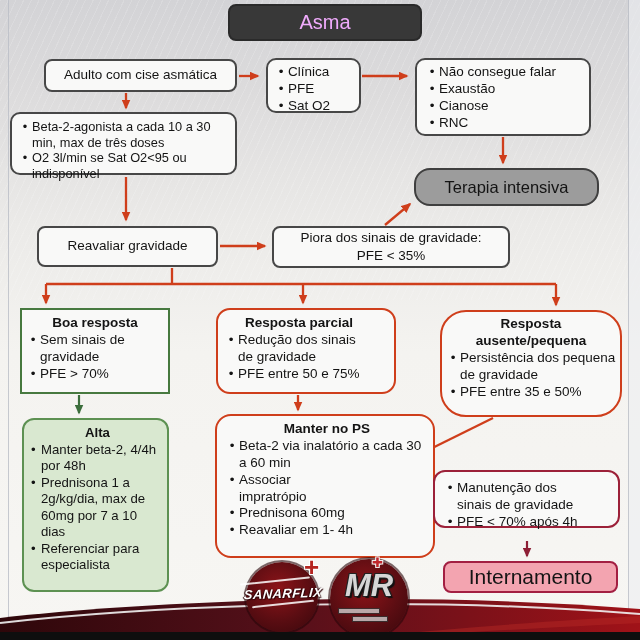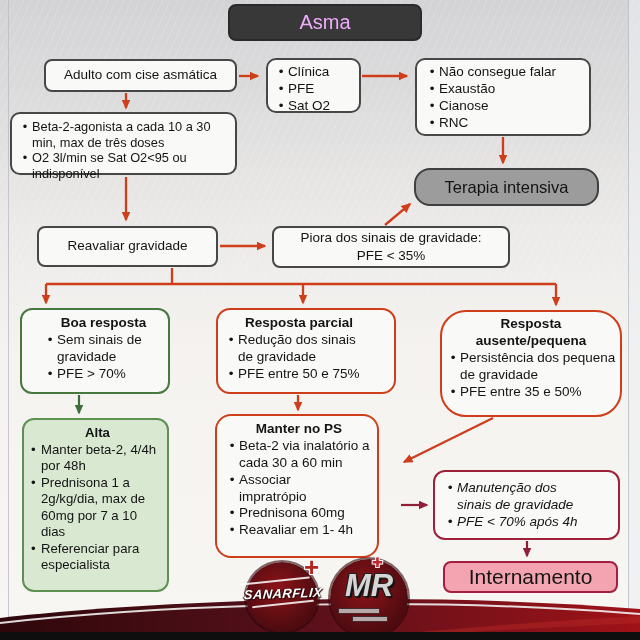--- a/index.html
+++ b/index.html
@@ -38,33 +38,33 @@
   #n-title{left:228px;top:4px;width:194px;height:37px;background:#383838;border:2px solid #2a2a2a;
     border-radius:8px;color:#f0abfc;font-size:20px;}
   #n-adulto{left:44px;top:59px;width:193px;height:33px;border-radius:8px;font-size:13.5px;}
   #n-aval{left:266px;top:58px;width:95px;height:55px;padding:4px 2px 2px 6px;font-size:13.5px;}
   #n-sinais{left:415px;top:58px;width:176px;height:78px;padding:4px 2px 2px 8px;font-size:13.5px;}
   #n-terapia{left:414px;top:168px;width:185px;height:38px;background:#9c9c9c;border-radius:16px;
     font-size:16.5px;border-color:#3f3f3f;}
   #n-beta2{left:10px;top:112px;width:227px;height:63px;padding:5px 4px 2px 6px;font-size:12.8px;line-height:1.22;}
   #n-reavaliar{left:37px;top:226px;width:181px;height:41px;border-radius:8px;font-size:13.5px;}
   #n-piora{left:272px;top:226px;width:238px;height:42px;border-radius:8px;font-size:13.5px;line-height:1.3;}
-  #n-boa{left:20px;top:308px;width:150px;height:86px;border:2px solid #47793f;border-radius:12px;
-    padding:5px 4px 2px 21px;font-size:13.5px;}
+  #n-boa{left:20px;top:308px;width:150px;height:86px;border:2px solid #47793f;border-radius:0;
+    padding:5px 4px 2px 4px;font-size:13.5px;}
   #n-parcial{left:216px;top:308px;width:180px;height:86px;border:2.5px solid #cf3e1b;border-radius:14px;
     padding:5px 20px 2px 6px;font-size:13.5px;}
   #n-ausente{left:440px;top:310px;width:182px;height:107px;border:2.5px solid #cf3e1b;border-radius:26px;
     padding:4px 4px 2px 4px;font-size:13.5px;}
   #n-alta{left:22px;top:418px;width:147px;height:174px;background:#d9e8d0;border:2px solid #5d9152;
     border-radius:12px;padding:5px 3px 2px 7px;font-size:13.2px;}
   #n-alta .bul::before{flex-basis:10px;width:10px;text-align:left;}
-  #n-manterps{left:215px;top:414px;width:164px;height:144px;border:2.5px solid #cf3e1b;border-radius:16px;
+  #n-manterps{left:215px;top:414px;width:220px;height:144px;border:2.5px solid #cf3e1b;border-radius:16px;
     padding:5px 4px 2px 8px;font-size:13.5px;}
-  #n-manut{left:433px;top:470px;width:187px;height:70px;border:2.5px solid #9c2139;border-radius:12px;
-    padding:8px 2px 2px 8px;font-size:13.5px;font-style:italic;}
+  #n-manut{left:433px;top:470px;width:187px;height:58px;border:2.5px solid #9c2139;border-radius:12px;
+    padding:8px 2px 2px 8px;font-size:13.5px;}
   #n-intern{left:443px;top:561px;width:175px;height:32px;background:#f3a4b0;border:2px solid #a31f42;
     border-radius:8px;font-size:21px;}
 
   #arrows{position:absolute;left:0;top:0;z-index:2;pointer-events:none;}
   #band{position:absolute;left:0;top:552px;z-index:1;pointer-events:none;}
   #blackbar{position:absolute;left:0;top:632px;width:640px;height:8px;background:#0e0e0e;z-index:6;}
 
   .logo-circle{position:absolute;border-radius:50%;z-index:4;
     background:radial-gradient(circle at 45% 38%,#8d1419 0%,#5a0d12 55%,#37070b 100%);
     box-shadow:0 0 0 2px rgba(40,5,8,.6);}

